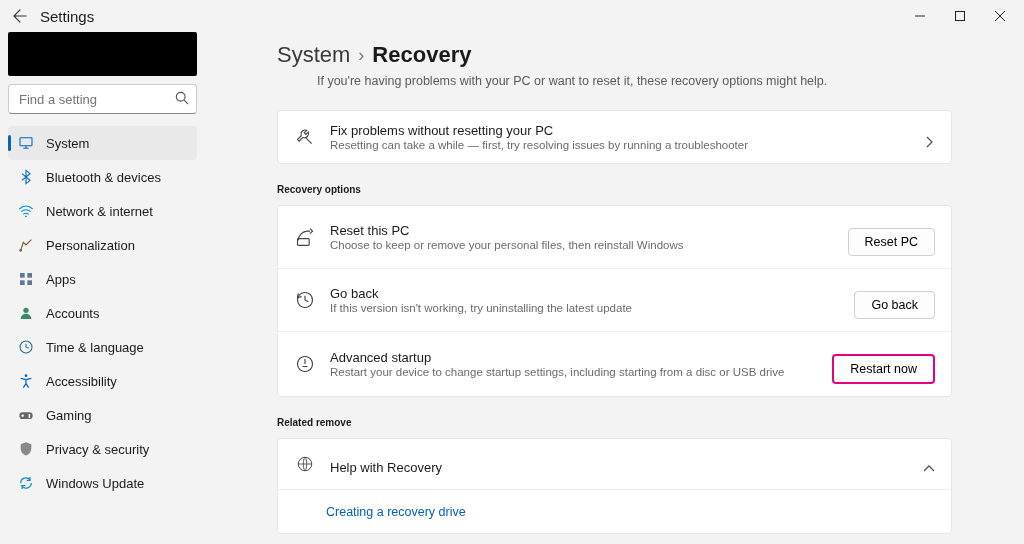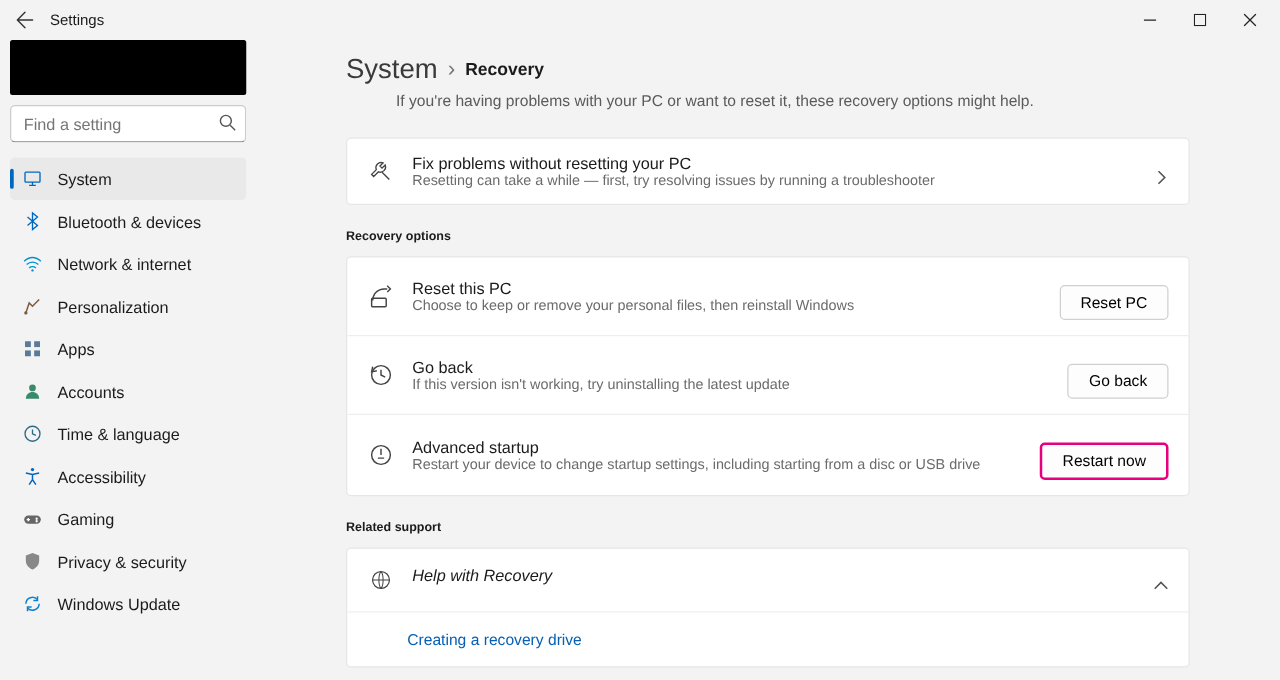--- a/index.html
+++ b/index.html
@@ -1,52 +1,52 @@
 <!DOCTYPE html>
 <html><head>
 <meta charset="utf-8">
 <style>
   * { box-sizing: border-box; margin: 0; padding: 0; font-family: "Segoe UI", Arial, sans-serif; }
   body { background: #f3f3f3; width: 1024px; height: 544px; overflow: hidden; font-size: 13px; color: #1b1b1b; }
   .titlebar { display: flex; align-items: center; height: 32px; padding: 0 4px; }
   .back-btn { width: 32px; height: 32px; display:flex; align-items:center; justify-content:center; cursor:pointer; }
-  .title { font-size: 12px; margin-left: 4px; }
+  .title { font-size: 15px; margin-left: 4px; }
   .win-controls { margin-left:auto; display:flex; }
   .win-btn { width: 40px; height: 32px; display:flex; align-items:center; justify-content:center; cursor:pointer; }
   .layout { display:flex; height: 512px; }
   .sidebar { width: 205px; padding: 0 8px 0 8px; display:flex; flex-direction:column; }
   .user-block { background:#000; height: 44px; margin: 0 0 8px 0; border-radius:2px; }
   .search-wrap { position:relative; margin-bottom: 12px; }
   .search-input { width: 100%; height: 30px; border:1px solid #ccc; border-bottom:1px solid #888; border-radius:4px; background:#fff; padding: 0 28px 0 10px; font-size:13px; outline:none; }
   .search-icon { position:absolute; right:8px; top:7px; pointer-events:none; color:#555; }
   .nav { list-style:none; }
   .nav-item { display:flex; align-items:center; height: 34px; padding: 0 8px 0 10px; border-radius:4px; cursor:pointer; font-size:13px; position:relative; }
   .nav-item.selected { background:#e9e9e9; }
   .nav-item.selected::before { content:""; position:absolute; left:0; top:9px; bottom:9px; width:3px; background:#0067c0; border-radius:2px; }
   .nav-icon { width:16px; height:16px; margin-right:12px; display:flex; align-items:center; justify-content:center; }
   .main { flex:1; padding: 10px 72px 20px 72px; overflow-y:auto; }
   .breadcrumb { display:flex; align-items:center; gap:8px; margin-bottom:6px; }
   .crumb-link { font-size:22px; font-weight:400; color:#3a3a3a; cursor:pointer; }
   .crumb-sep { font-size:18px; color:#777; }
-  .crumb-current { font-size:14px; font-weight:600; }
+  .crumb-current { font-size:22px; font-weight:600; }
   .subtitle { color:#5b5b5b; font-size:12.5px; margin-bottom: 22px; margin-left: 40px; }
   .card { background:#fff; border:1px solid #e6e6e6; border-radius:4px; }
   .row { display:flex; align-items:center; padding: 12px 16px; }
   .row + .row { border-top:1px solid #eee; }
   .row-icon { width:22px; height:22px; margin-right:14px; color:#333; display:flex; align-items:center; justify-content:center; flex-shrink:0; }
   .row-text { flex:1; }
   .row-title { font-size:13px; }
   .row-sub { font-size:11.5px; color:#6b6b6b; margin-top:1px; }
   .row-action { margin-left:auto;margin-top:10px; }
   .btn { border:1px solid #d0d0d0; background:#fdfdfd; border-radius:4px; padding:6px 16px; font-size:12.5px; cursor:pointer; min-width:78px; text-align:center; }
   .btn.accent { border:2px solid #e6007e; }
   .chevron { color:#555; }
   .section-label { font-size:10px; font-weight:600; margin: 20px 0 10px 0; }
   .support-group { background:#fff; border:1px solid #e6e6e6; border-radius:4px; }
-  .support-head { display:flex; align-items:flex-start; padding:14px 16px; cursor:pointer;font-style:italic; }
+  .support-head { display:flex; align-items:flex-end; padding:14px 16px; cursor:pointer; }
   .support-body { padding: 14px 16px 14px 48px; border-top:1px solid #eee; }
   .link { color:#0560b6; cursor:pointer; font-size:12.5px; }
   .bottom-links { margin-top:18px; }
   .bli { display:flex; align-items:center; gap:10px; padding:4px 0; cursor:pointer;}
   .bli .ico { width:16px; height:16px; display:flex; align-items:center; justify-content:center; color:#0560b6;}
   svg { display:block; }
 </style>
 </head>
 <body>
 
@@ -258,21 +258,21 @@
             </svg>
           </div>
           <div class="row-text">
             <div class="row-title">Advanced startup</div>
             <div class="row-sub">Restart your device to change startup settings, including starting from a disc or USB drive</div>
           </div>
           <div class="row-action"><button class="btn accent">Restart now</button></div>
         </div>
       </div>
 
-    <div class="section-label">Related support</div>
+    <div class="section-label">Related remove</div>
     <div class="support-group">
       <div class="support-head">
         <div class="row-icon">
           <svg width="18" height="18" viewBox="0 0 24 24">
               <circle cx="12" cy="12" r="9" stroke="#444" fill="none" stroke-width="1.3"></circle>
               <path d="M3 12h18M12 3c3 3 3 15 0 18M12 3c-3 3-3 15 0 18" stroke="#444" fill="none" stroke-width="1.1"></path>
             </svg>
         </div>
         <div class="row-title">Help with Recovery</div>
         <div class="row-action chevron">

